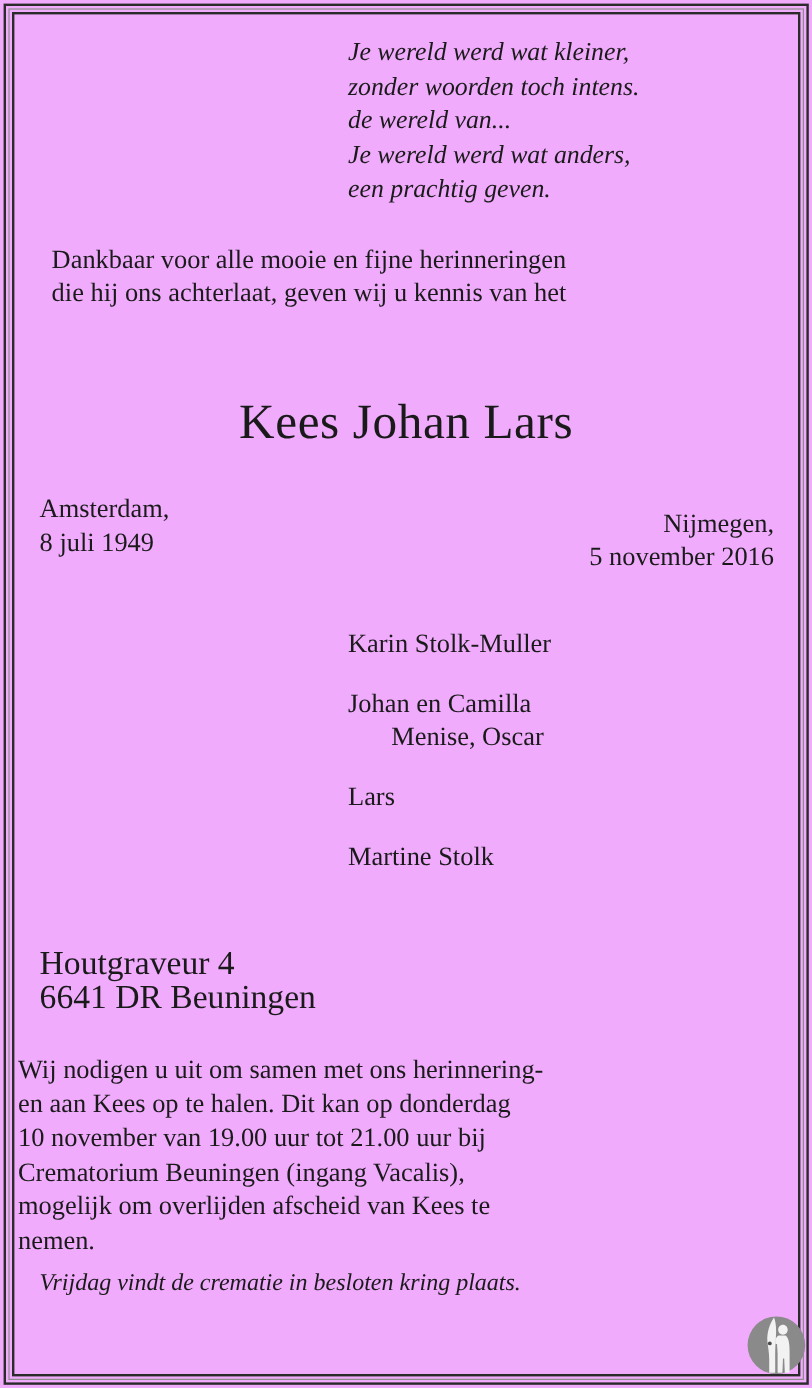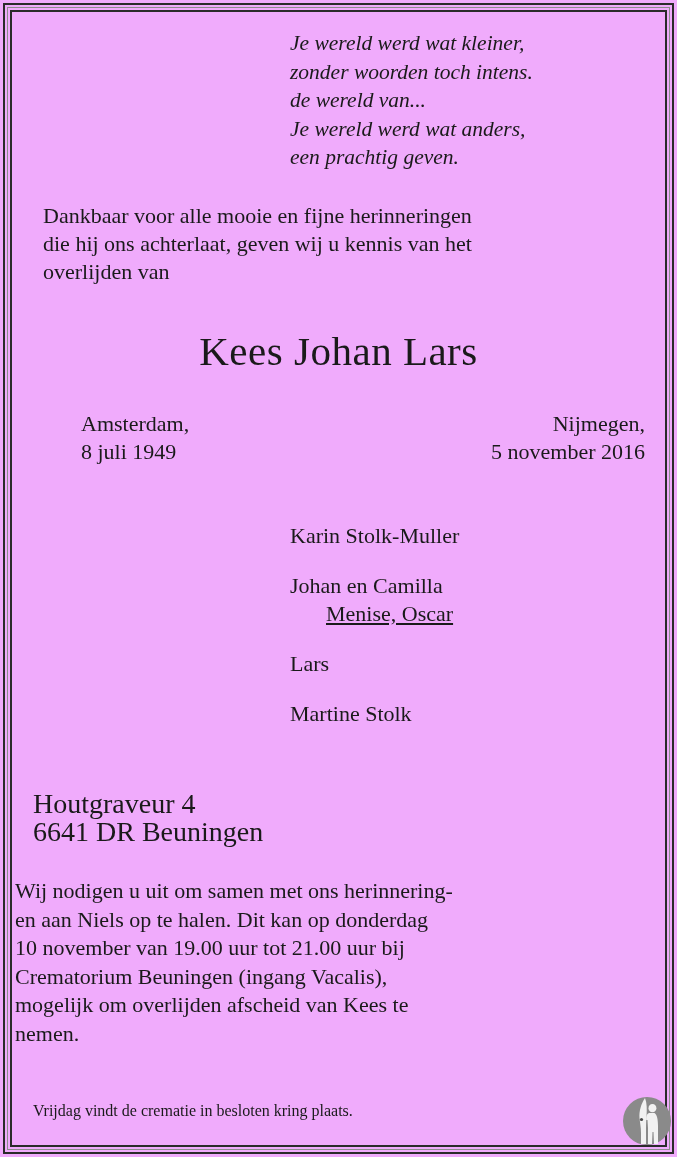--- a/index.html
+++ b/index.html
@@ -107,44 +107,43 @@
     top: 398px;
     font-size: 22px;
     line-height: 28px;
   }
   .life-col-left {
     position: absolute;
     left: 0;
     top: 0;
     text-align: left;
     white-space: nowrap;
-    margin-left: 48px;
   }
   .life-col-right {
     position: absolute;
     right: 0;
-    top: 0;
+    top: 12px;
     text-align: right;
     white-space: nowrap;
   }
 
   
   .family {
     position: absolute;
     left: 278px;
     top: 510px;
     font-size: 22px;
     line-height: 28px;
   }
   .family-block {
     margin-bottom: 22px;
   }
   .family-block:last-child { margin-bottom: 0; }
   .family-line { white-space: nowrap; }
-  .family-line.indented { padding-left: 36px; text-decoration: underline; }
+  .family-line.indented { padding-left: 36px; }
 
   
   .address {
     position: absolute;
     left: 21px;
     top: 778px;
     font-size: 28px;
     line-height: 28px;
   }
   .address div { white-space: nowrap; }
@@ -157,25 +156,26 @@
     width: 612px;
     font-size: 22px;
     line-height: 28.5px;
   }
   .invitation div { white-space: nowrap; }
 
   
   .closing {
     position: absolute;
     left: 21px;
-    top: 1085px;
+    top: 1043px;
     width: 612px;
-    font-size: 16px;
+    font-size: 20px;
     line-height: 28.5px;
     white-space: nowrap;
+    font-style: italic;
   }
 
   
   .logo {
     position: absolute;
     right: 4px;
     bottom: 10px;
     width: 52px;
     height: 52px;
   }
@@ -196,21 +196,20 @@
       <div>Je wereld werd wat kleiner,</div>
       <div>zonder woorden toch intens.</div>
       <div>de wereld van...</div>
       <div>Je wereld werd wat anders,</div>
       <div>een prachtig geven.</div>
     </div>
 
     <div class="intro">
       <div>Dankbaar voor alle mooie en fijne herinneringen</div>
       <div>die hij ons achterlaat, geven wij u kennis van het</div>
-      <div>overlijden van</div>
     </div>
 
     <div class="deceased-name">Kees Johan Lars</div>
 
     <div class="life-row">
       <div class="life-col-left">
         <div>Amsterdam,</div>
         <div>8 juli 1949</div>
       </div>
       <div class="life-col-right">
@@ -235,21 +234,21 @@
       </div>
     </div>
 
     <div class="address">
       <div>Houtgraveur 4</div>
       <div>6641 DR  Beuningen</div>
     </div>
 
     <div class="invitation">
       <div>Wij nodigen u uit om samen met ons herinnering-</div>
-      <div>en aan Niels op te halen. Dit kan op donderdag</div>
+      <div>en aan Kees op te halen. Dit kan op donderdag</div>
       <div>10 november van 19.00 uur tot 21.00 uur bij</div>
       <div>Crematorium Beuningen (ingang Vacalis),</div>
       <div>mogelijk om overlijden afscheid van Kees te</div>
       <div>nemen.</div>
     </div>
 
     <div class="closing">Vrijdag vindt de crematie in besloten kring plaats.</div>
 
   </div>
 

